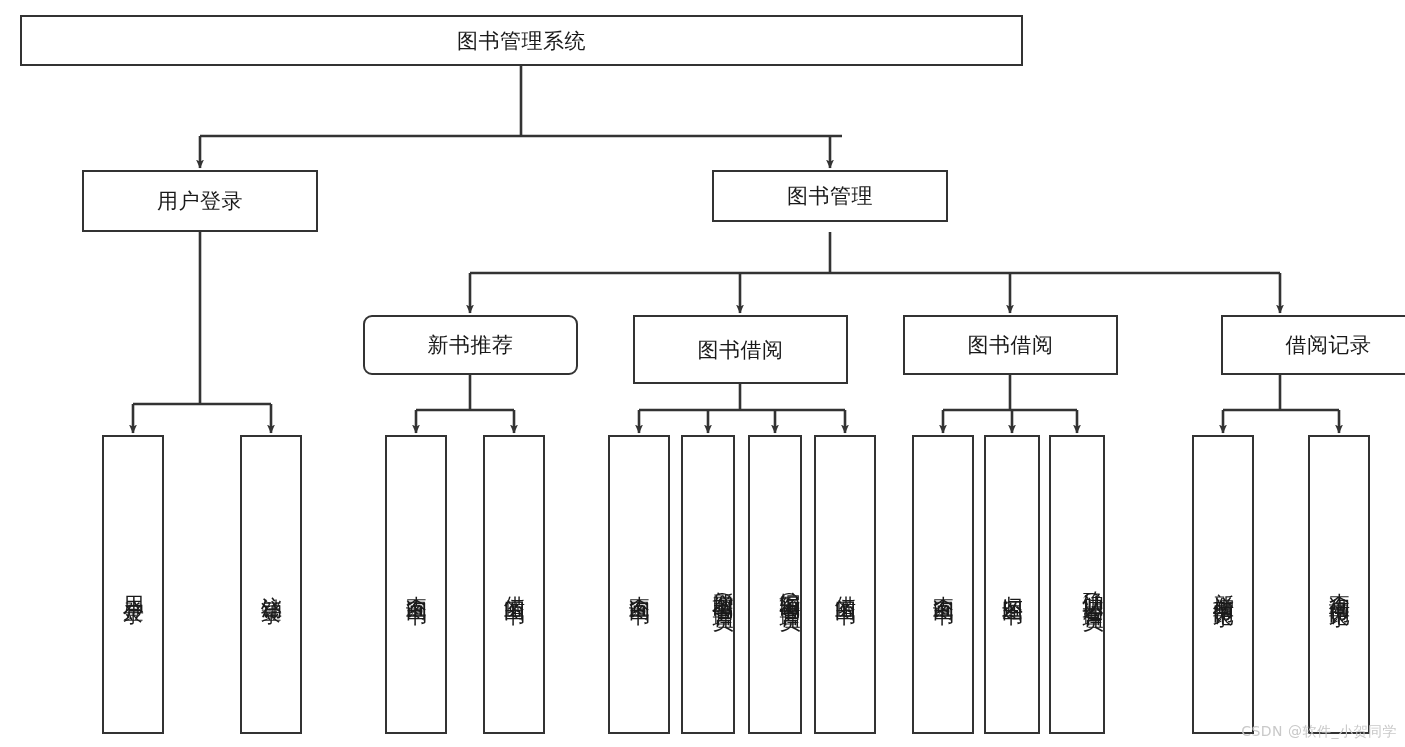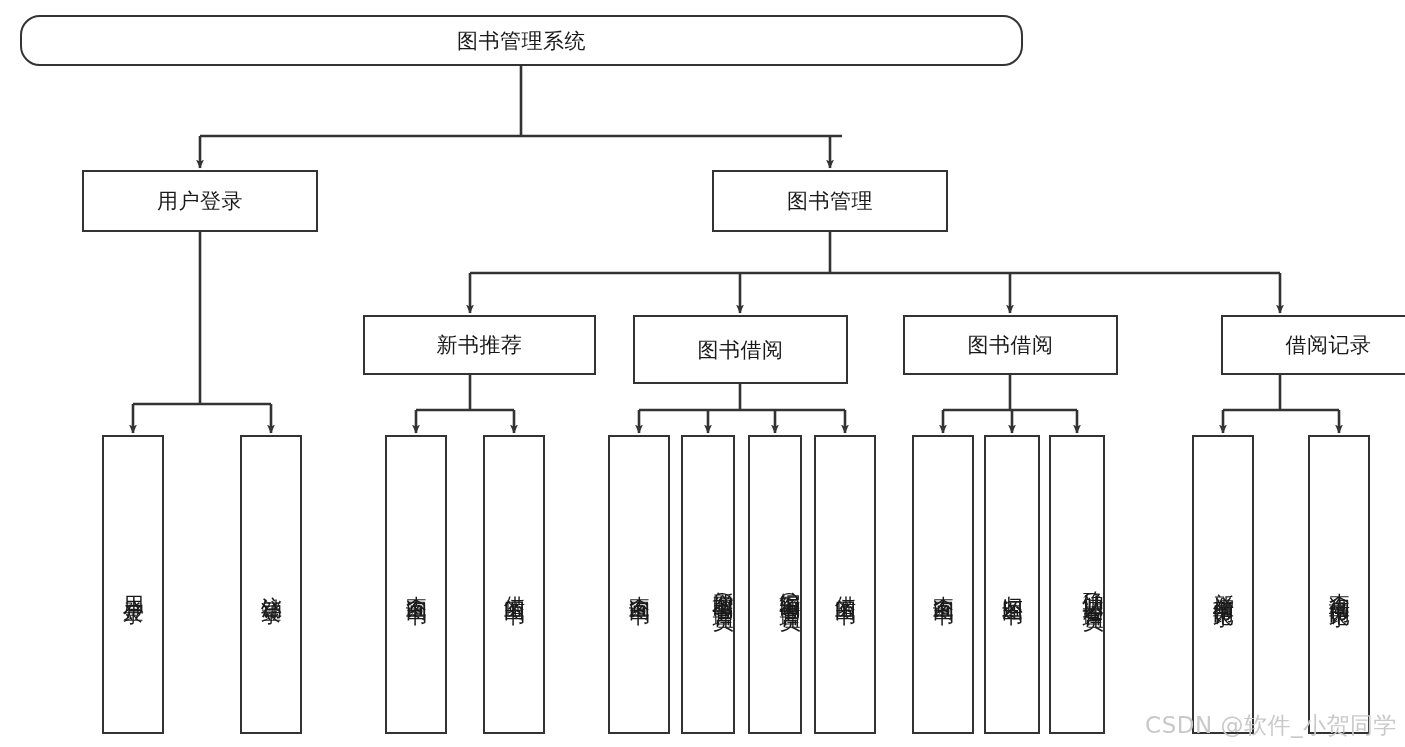--- a/index.html
+++ b/index.html
@@ -52,21 +52,21 @@
     padding-top: 0;
   }
   .node-label {
     display: block;
     white-space: nowrap;
   }
   #watermark {
     position: absolute;
     right: 8px;
     bottom: 6px;
-    font-size: 23px;
+    font-size: 14px;
     color: #c9c9c9;
     white-space: nowrap;
     letter-spacing: 0.5px;
   }
 </style>
 </head>
 <body>
 
 <div id="canvas" style="background: rgb(255, 255, 255);">
 
@@ -113,32 +113,32 @@
       <path d="M1012,410 L1012,433" marker-end="url(#arrow)"></path>
       <path d="M1077,410 L1077,433" marker-end="url(#arrow)"></path>
 
       <path d="M1280,375 L1280,410"></path>
       <path d="M1223,410 L1339,410"></path>
       <path d="M1223,410 L1223,433" marker-end="url(#arrow)"></path>
       <path d="M1339,410 L1339,433" marker-end="url(#arrow)"></path>
     </g>
   </svg>
 
-  <div class="node horizontal" id="node-root" style="left: 20px; top: 15px; width: 1003px; height: 51px; border-color: rgb(51, 51, 51); background: rgb(255, 255, 255); color: rgb(26, 26, 26); border-radius: 20px;">
+  <div class="node horizontal" id="node-root" style="left: 20px; top: 15px; width: 1003px; height: 51px; border-color: rgb(51, 51, 51); background: rgb(255, 255, 255); color: rgb(26, 26, 26);">
     <span class="node-label">图书管理系统</span>
   </div>
 
   <div class="node horizontal" id="node-l2-0" style="left: 82px; top: 170px; width: 236px; height: 62px; border-color: rgb(51, 51, 51); background: rgb(255, 255, 255); color: rgb(26, 26, 26);">
     <span class="node-label">用户登录</span>
   </div>
-  <div class="node horizontal" id="node-l2-1" style="left: 712px; top: 170px; width: 236px; height: 62px; border-color: rgb(51, 51, 51); background: rgb(255, 255, 255); color: rgb(26, 26, 26);">
+  <div class="node horizontal" id="node-l2-1" style="left: 712px; top: 170px; width: 236px; height: 52px; border-color: rgb(51, 51, 51); background: rgb(255, 255, 255); color: rgb(26, 26, 26);">
     <span class="node-label">图书管理</span>
   </div>
 
-  <div class="node horizontal" id="node-l3-0" style="left: 363px; top: 315px; width: 233px; height: 60px; border-color: rgb(51, 51, 51); background: rgb(255, 255, 255); color: rgb(26, 26, 26);">
+  <div class="node horizontal" id="node-l3-0" style="left: 363px; top: 315px; width: 215px; height: 60px; border-color: rgb(51, 51, 51); background: rgb(255, 255, 255); color: rgb(26, 26, 26); border-radius: 9px;">
     <span class="node-label">新书推荐</span>
   </div>
   <div class="node horizontal" id="node-l3-1" style="left: 633px; top: 315px; width: 215px; height: 69px; border-color: rgb(51, 51, 51); background: rgb(255, 255, 255); color: rgb(26, 26, 26);">
     <span class="node-label">图书借阅</span>
   </div>
   <div class="node horizontal" id="node-l3-2" style="left: 903px; top: 315px; width: 215px; height: 60px; border-color: rgb(51, 51, 51); background: rgb(255, 255, 255); color: rgb(26, 26, 26);">
     <span class="node-label">图书借阅</span>
   </div>
   <div class="node horizontal" id="node-l3-3" style="left: 1221px; top: 315px; width: 215px; height: 60px; border-color: rgb(51, 51, 51); background: rgb(255, 255, 255); color: rgb(26, 26, 26);">
     <span class="node-label">借阅记录</span>

